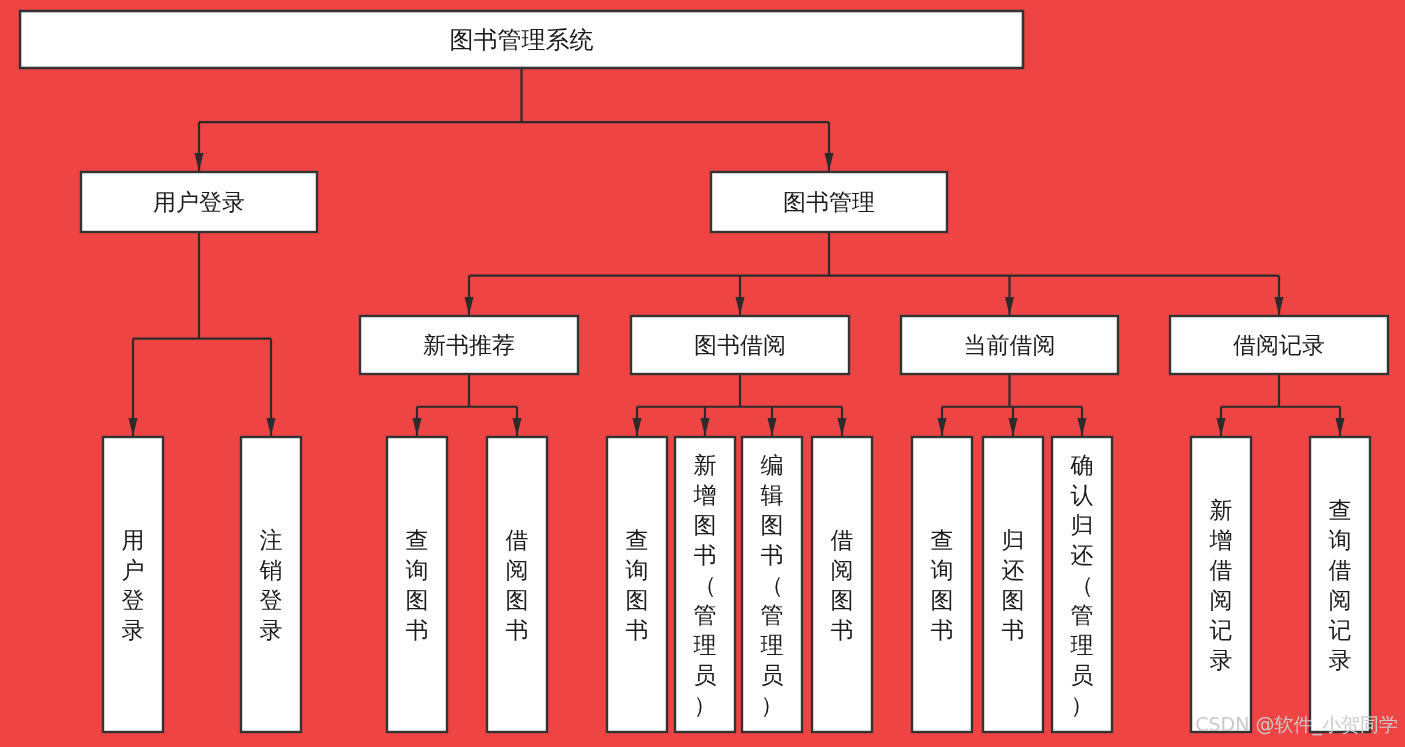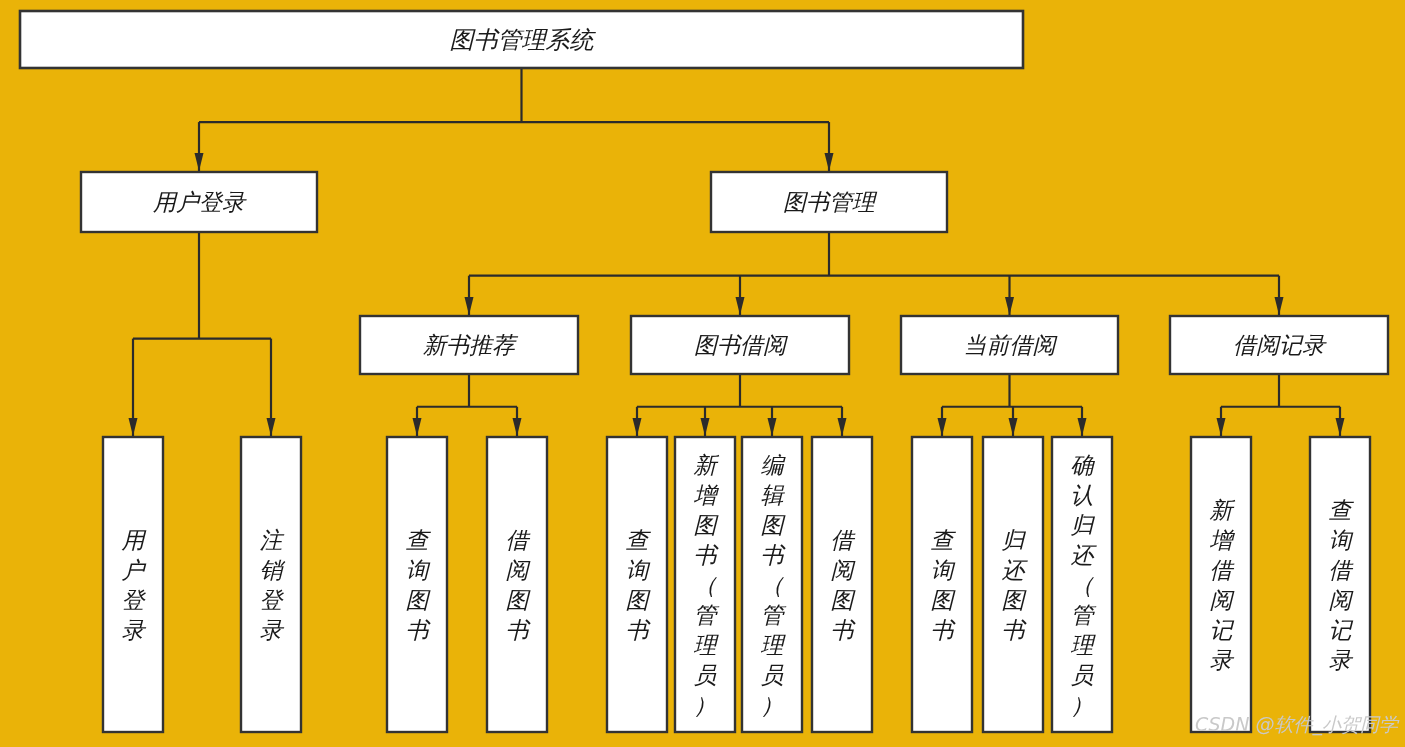--- a/index.html
+++ b/index.html
@@ -8,23 +8,22 @@
     padding: 0;
     background: #ffffff;
   }
   body {
     font-family: "DejaVu Sans", "Liberation Sans", sans-serif;
   }
   #diagram-root {
     position: relative;
     width: 1405px;
     height: 747px;
-    background: #eab308;
+    background: #ef4444;
     overflow: hidden;
-    font-style: italic;
   }
   svg.diagram-canvas {
     position: absolute;
     left: 0;
     top: 0;
     width: 1405px;
     height: 747px;
     display: block;
   }
   .node-box {

